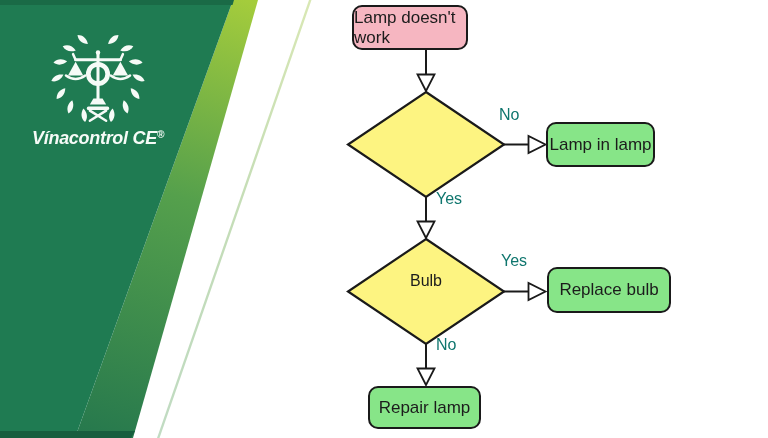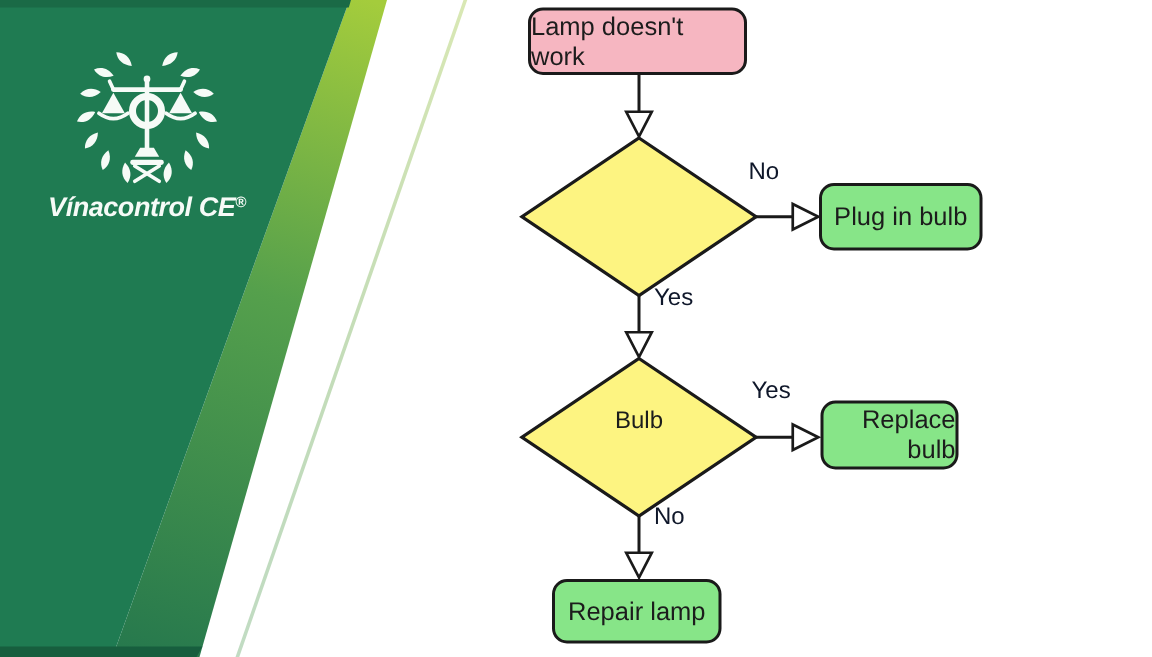--- a/index.html
+++ b/index.html
@@ -14,21 +14,21 @@
               color:#f6fbf7;white-space:nowrap;}
   .brand-text sup{font-size:10px;vertical-align:6px;}
 
   
   .node{position:absolute;box-sizing:border-box;border:2.2px solid #1a1a1a;border-radius:10px;
         display:flex;align-items:center;justify-content:center;
         font-size:17px;color:#1c1c1c;}
   .node-pink{background:#f6b6c1;}
   .node-green{background:#87e588;}
   .dlabel{position:absolute;width:150px;text-align:center;font-size:16px;line-height:21px;color:#1c1c1c;}
-  .elabel{position:absolute;font-size:16px;color:#0f172a;}
+  .elabel{position:absolute;font-size:16px;color:#0f766e;}
 </style>
 </head>
 <body>
 
 <div class="slide">
 
   <svg class="deco-svg" viewBox="0 0 768 438" preserveAspectRatio="none">
     <defs>
       <linearGradient id="bandGrad" gradientUnits="userSpaceOnUse" x1="245" y1="0" x2="104" y2="438">
         <stop offset="0" stop-color="#a4cc3c"></stop>
@@ -109,29 +109,29 @@
       <polygon points="426,91 417.5,74.5 434.5,74.5"></polygon>
       <polygon points="545.5,144.5 528.5,136 528.5,153"></polygon>
       <polygon points="426,238 417.5,221.5 434.5,221.5"></polygon>
       <polygon points="545.5,291.5 528.5,283 528.5,300"></polygon>
       <polygon points="426,385 417.5,368.5 434.5,368.5"></polygon>
     </g>
     <polygon points="426,92 504,144.5 426,197 348,144.5" stroke="#1a1a1a" stroke-width="2.2" fill="#fdf481"></polygon>
     <polygon points="426,239 504,291.5 426,344 348,291.5" stroke="#1a1a1a" stroke-width="2.2" fill="#fdf481"></polygon>
   </svg>
 
-  <div class="node node-pink" style="left:352px;top:5px;width:146px;height:45px;">
+  <div class="node node-pink" style="left:352px;top:5px;width:116px;height:45px;">
     <span>Lamp doesn't work</span>
   </div>
 
   <div class="node node-green" style="left:546px;top:122px;width:109px;height:45px;">
-    <span>Plug in bulb</span>
+    <span>Lamp in lamp</span>
   </div>
 
-  <div class="node node-green" style="left:547px;top:267px;width:92px;height:46px;text-align:right;">
+  <div class="node node-green" style="left:547px;top:267px;width:124px;height:46px;">
     <span>Replace bulb</span>
   </div>
 
   <div class="node node-green" style="left:368px;top:386px;width:113px;height:43px;">
     <span>Repair lamp</span>
   </div>
 
   <div class="dlabel" style="left:351px;top:124px;">
   </div>
   <div class="dlabel" style="left:351px;top:270px;">

